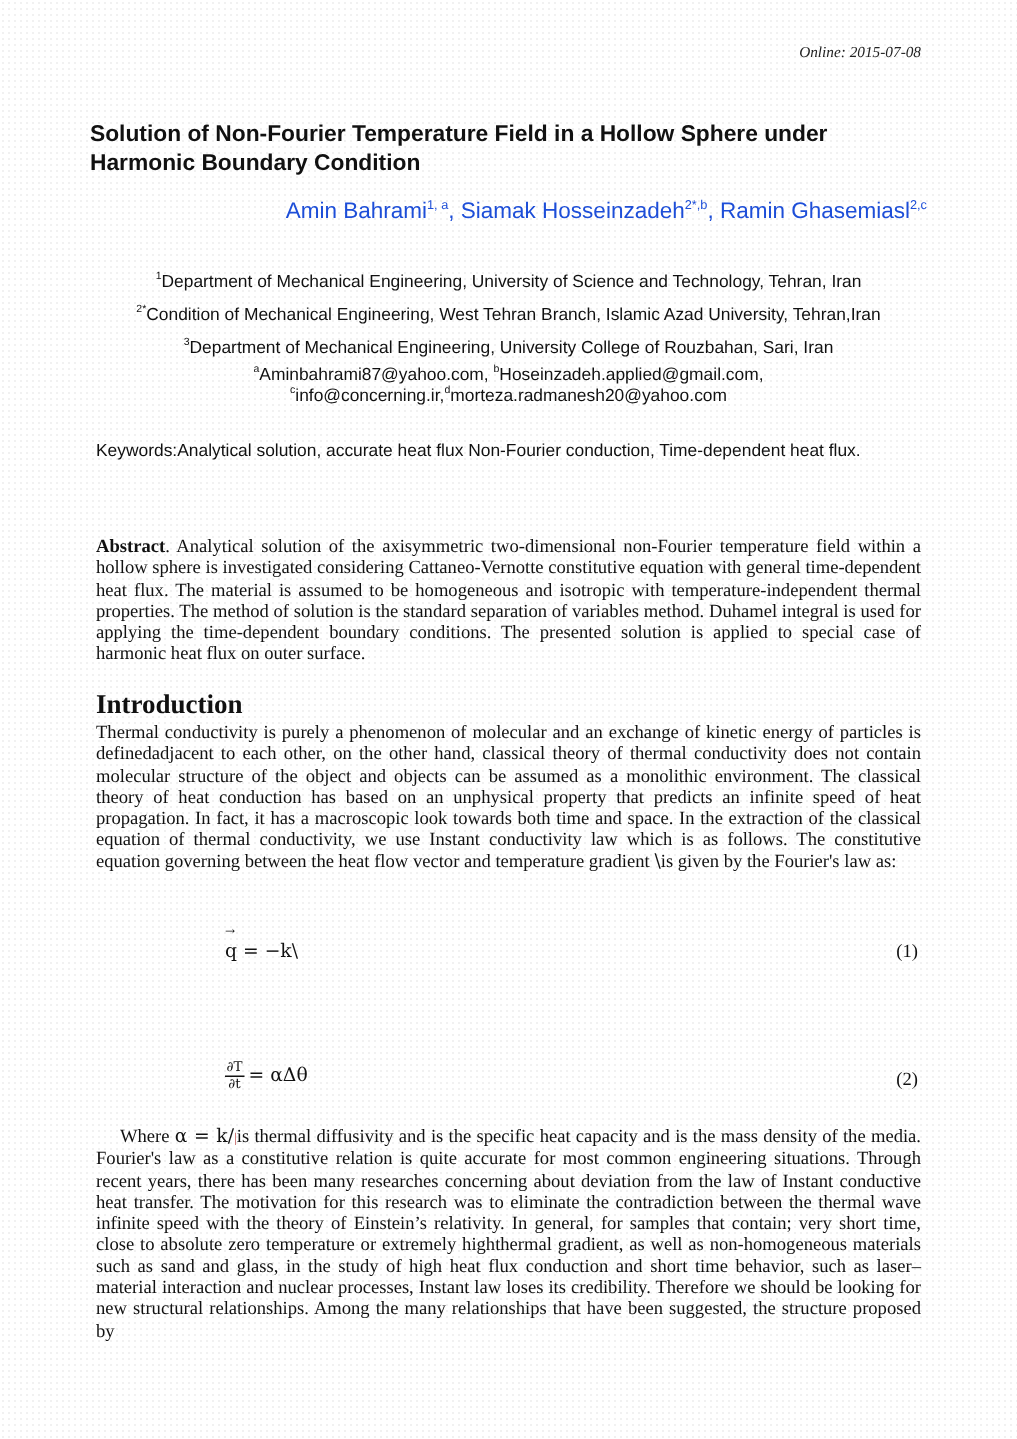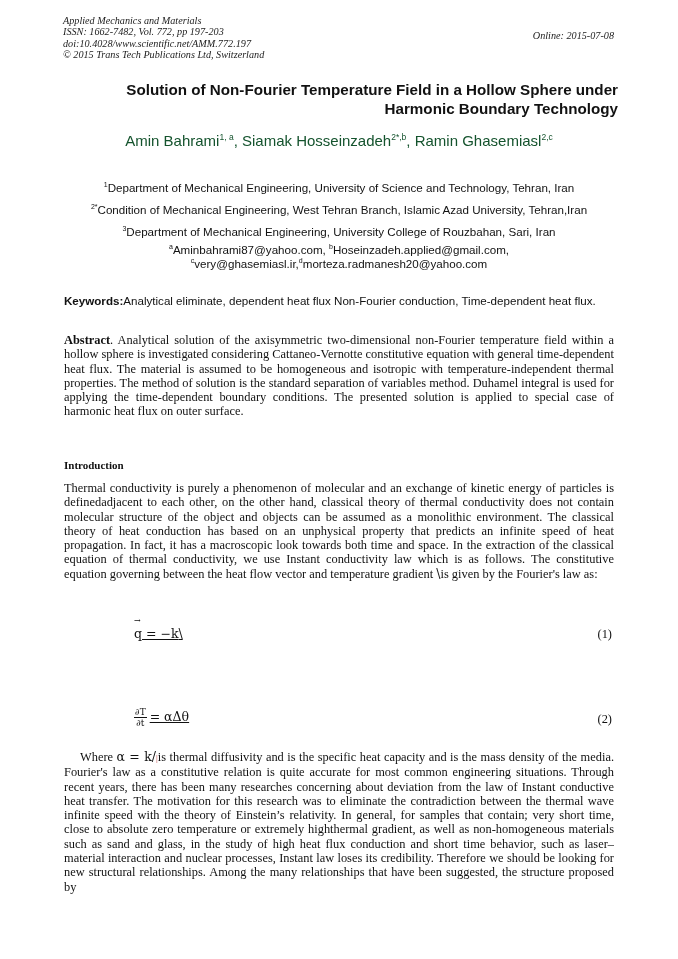--- a/index.html
+++ b/index.html
@@ -19,69 +19,69 @@
     font-size: 10.2px; line-height: 11.3px; color: #222;
   }
   .online {
     position: absolute; right: 64px; top: 30px;
     font-family: "Liberation Serif", serif; font-style: italic;
     font-size: 10.2px; line-height: 11.3px; color: #222;
   }
 
   .title {
     position: absolute; left: 60px; width: 558px; top: 81px;
-    text-align: right;
+    text-align: left;
     font-family: "Liberation Sans", sans-serif; font-weight: bold;
     font-size: 15.2px; line-height: 18.5px; color: #111;
   }
   .authors {
     position: absolute; left: 60px; width: 558px; top: 129px;
-    text-align: center;
+    text-align: right;
     font-family: "Liberation Sans", sans-serif;
-    font-size: 15px; line-height: 24px; color: #14532d;
+    font-size: 15px; line-height: 24px; color: #1d4ed8;
   }
   .authors sup { font-size: 8.5px; vertical-align: 6px; line-height: 0; }
 
   .affils {
     position: absolute; left: 50px; width: 578px; top: 179px;
     text-align: center;
     font-family: "Liberation Sans", sans-serif;
     font-size: 11.6px; color: #111;
   }
   .affil-line { height: 22px; line-height: 18px; white-space: nowrap; }
   .affils sup { font-size: 7px; vertical-align: 5px; line-height: 0; }
   .emails { line-height: 14px; margin-top: -2px; }
 
   .keywords {
     position: absolute; left: 64px; width: 550px; top: 294px;
     font-family: "Liberation Sans", sans-serif;
     font-size: 11.6px; line-height: 14.5px; text-align: justify; color: #111;
   }
-  .keywords b { font-weight: bold; }
+  .keywords b { font-weight: normal; }
 
   .para {
     position: absolute; left: 64px; width: 550px;
     font-family: "Liberation Serif", serif;
     font-size: 12.4px; line-height: 14.3px; text-align: justify; color: #111;
   }
   .para b { font-weight: bold; }
-  .abstract { top: 333px; }
+  .abstract { top: 357px; }
   .intro-heading {
     position: absolute; left: 64px; top: 459px;
     font-family: "Liberation Serif", serif; font-weight: bold;
-    font-size: 11px; color: #111;
+    font-size: 18px; color: #111;
   }
   .intro-p1 { top: 481px; }
   .eq-row {
     position: absolute; left: 64px; width: 550px; height: 30px;
     font-family: "Liberation Serif", serif; font-size: 12.4px; color: #111;
   }
   .eq-body {
-    position: absolute; left: 70px; top: 5px;
-    font-family: "DejaVu Serif", serif; font-size: 12.5px; text-decoration: underline;
+    position: absolute; left: 86px; top: 5px;
+    font-family: "DejaVu Serif", serif; font-size: 12.5px;
   }
   .eq-num { position: absolute; right: 2px; top: 6px; }
   .eq1 { top: 621px; }
   .eq2 { top: 706px; }
   .vec { position: relative; display: inline-block; }
   .vec::before {
     content: "\2192"; position: absolute; left: 0px; top: -9px;
     font-size: 8px; line-height: 8px;
   }
   .frac {
@@ -93,51 +93,45 @@
   .where-p { top: 664px; }
   .where2-p { top: 750px; }
   .inline-math { font-family: "DejaVu Serif", serif; font-size: 12.5px; }
   .indent { display: inline-block; width: 16px; }
 </style>
 </head>
 <body>
 
 <div class="page">
 
-  <div class="journal-meta">
-    <div>Applied Mechanics and Materials</div>
-    <div>ISSN: 1662-7482, Vol. 772, pp 197-203</div>
-    <div>doi:10.4028/www.scientific.net/AMM.772.197</div>
-    <div>© 2015 Trans Tech Publications Ltd, Switzerland</div>
-  </div>
   <div class="online">Online: 2015-07-08</div>
 
   <div class="title">
     <div>Solution of Non-Fourier Temperature Field in a Hollow Sphere under</div>
-    <div>Harmonic Boundary Technology</div>
+    <div>Harmonic Boundary Condition</div>
   </div>
 
   <div class="authors">
     <div>
       <span>Amin Bahrami</span><sup>1, a</sup><span>, </span><span>Siamak Hosseinzadeh</span><sup>2*,b</sup><span>, </span><span>Ramin Ghasemiasl</span><sup>2,c</sup>
     </div>
   </div>
 
   <div class="affils">
     <div class="affil-line"><sup>1</sup><span>Department of Mechanical Engineering, University of Science and Technology, Tehran, Iran</span></div>
     <div class="affil-line"><sup>2*</sup><span>Condition of Mechanical Engineering, West Tehran Branch, Islamic Azad University, Tehran,Iran</span></div>
     <div class="affil-line"><sup>3</sup><span>Department of Mechanical Engineering, University College of Rouzbahan, Sari, Iran</span></div>
     <div class="emails">
       <div><sup>a</sup><span>Aminbahrami87@yahoo.com, </span><sup>b</sup><span>Hoseinzadeh.applied@gmail.com,</span></div>
-      <div><sup>c</sup><span>very@ghasemiasl.ir,</span><sup>d</sup><span>morteza.radmanesh20@yahoo.com</span></div>
+      <div><sup>c</sup><span>info@concerning.ir,</span><sup>d</sup><span>morteza.radmanesh20@yahoo.com</span></div>
     </div>
   </div>
 
   <div class="keywords">
-    <b>Keywords:</b><span>Analytical eliminate, dependent heat flux Non-Fourier conduction, Time-dependent heat flux.</span>
+    <b>Keywords:</b><span>Analytical solution, accurate heat flux Non-Fourier conduction, Time-dependent heat flux.</span>
   </div>
 
   <div class="para abstract">
     <b>Abstract</b><span>. Analytical solution of the axisymmetric two-dimensional non-Fourier temperature field within a hollow sphere is investigated considering Cattaneo-Vernotte constitutive equation with general time-dependent heat flux. The material is assumed to be homogeneous and isotropic with temperature-independent thermal properties. The method of solution is the standard separation of variables method. Duhamel integral is used for applying the time-dependent boundary conditions. The presented solution is applied to special case of harmonic heat flux on outer surface.</span>
   </div>
 
   <div class="intro-heading">Introduction</div>
 
   <div class="para intro-p1">
     <span>Thermal conductivity is purely a phenomenon of molecular and an exchange of kinetic energy of particles is definedadjacent to each other, on the other hand, classical theory of thermal conductivity does not contain molecular structure of the object and objects can be assumed as a monolithic environment. The classical theory of heat conduction has based on an unphysical property that predicts an infinite speed of heat propagation. In fact, it has a macroscopic look towards both time and space. In the extraction of the classical equation of thermal conductivity, we use Instant conductivity law which is as follows. The constitutive equation governing between the heat flow vector   and temperature gradient    </span><span class="inline-math">\</span><span>is given by the Fourier's law as:</span>

